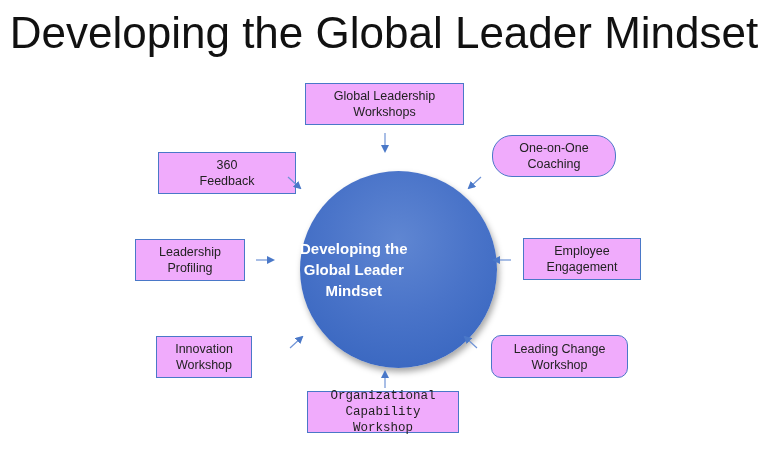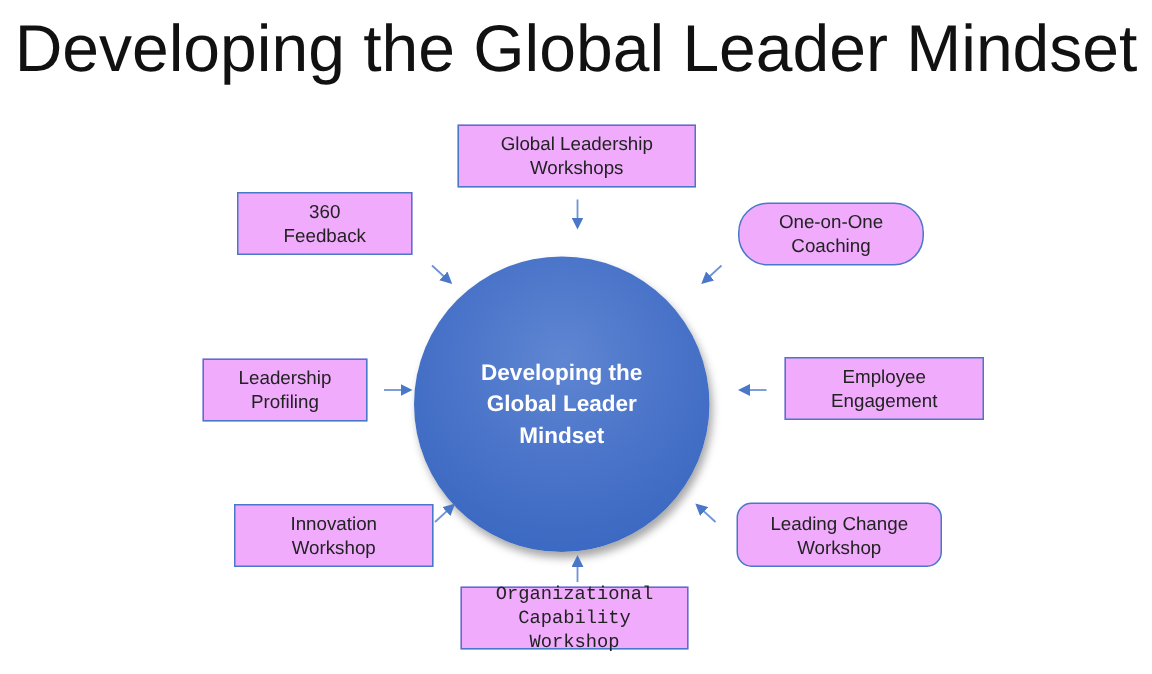--- a/index.html
+++ b/index.html
@@ -1,44 +1,44 @@
 <!DOCTYPE html>
 <html><head>
 <meta charset="utf-8">
 <style>
   html,body{margin:0;padding:0;background:#ffffff;}
   body{width:768px;height:449px;position:relative;overflow:hidden;font-family:"Liberation Sans",sans-serif;}
   .title{position:absolute;left:0;top:8px;width:768px;text-align:center;font-size:44px;color:#111;font-family:"Liberation Sans",sans-serif;letter-spacing:0px;}
   .box{position:absolute;border:1.5px solid #4a78c8;background:#f0abfc;box-sizing:border-box;display:flex;align-items:center;justify-content:center;text-align:center;font-size:12.5px;line-height:16px;color:#222;white-space:pre-line;}
-  .circle{position:absolute;left:276px;top:171px;width:197px;height:197px;border-radius:50%;
+  .circle{position:absolute;left:300px;top:171px;width:197px;height:197px;border-radius:50%;
     background:radial-gradient(circle at 50% 35%,#5f86d2 0%,#4a74c9 45%,#3362bd 100%);
-    box-shadow:2px 4px 6px rgba(0,0,0,0.35);display:flex;align-items:center;justify-content:center;text-align:center;}
+    box-shadow:2px 4px 6px rgba(0,0,0,0.35);display:flex;align-items:center;justify-content:flex-start;text-align:center;}
   .circle span{color:#fff;font-weight:bold;font-size:15px;line-height:21px;white-space:pre-line;}
   svg.arrows{position:absolute;left:0;top:0;}
 </style>
 </head>
 <body>
 
 <div class="title">Developing the Global Leader Mindset</div>
 
 <div class="box" style="left:305px;top:83px;width:159px;height:42px;">Global Leadership
 Workshops</div>
 <div class="box" style="left:492px;top:135px;width:124px;height:42px;border-radius:20px;">One-on-One
 Coaching</div>
-<div class="box" style="left:523px;top:238px;width:133px;height:42px;">Employee
+<div class="box" style="left:523px;top:238px;width:118px;height:42px;">Employee
 Engagement</div>
 <div class="box" style="left:491px;top:335px;width:137px;height:43px;border-radius:10px;">Leading Change
 Workshop</div>
 <div class="box" style="left:307px;top:391px;width:152px;height:42px;font-family:Liberation Mono, monospace;">Organizational Capability
 Workshop</div>
-<div class="box" style="left:156px;top:336px;width:133px;height:42px;">Innovation
+<div class="box" style="left:156px;top:336px;width:96px;height:42px;">Innovation
 Workshop</div>
 <div class="box" style="left:135px;top:239px;width:110px;height:42px;">Leadership
 Profiling</div>
-<div class="box" style="left:158px;top:128px;width:117px;height:42px;text-align:center;">360
+<div class="box" style="left:158px;top:152px;width:138px;height:42px;text-align:center;">360
 Feedback</div>
 
 <div class="circle">
   <span>Developing the
 Global Leader
 Mindset</span>
 </div>
 
 <svg class="arrows" width="768" height="449">
   <defs>

